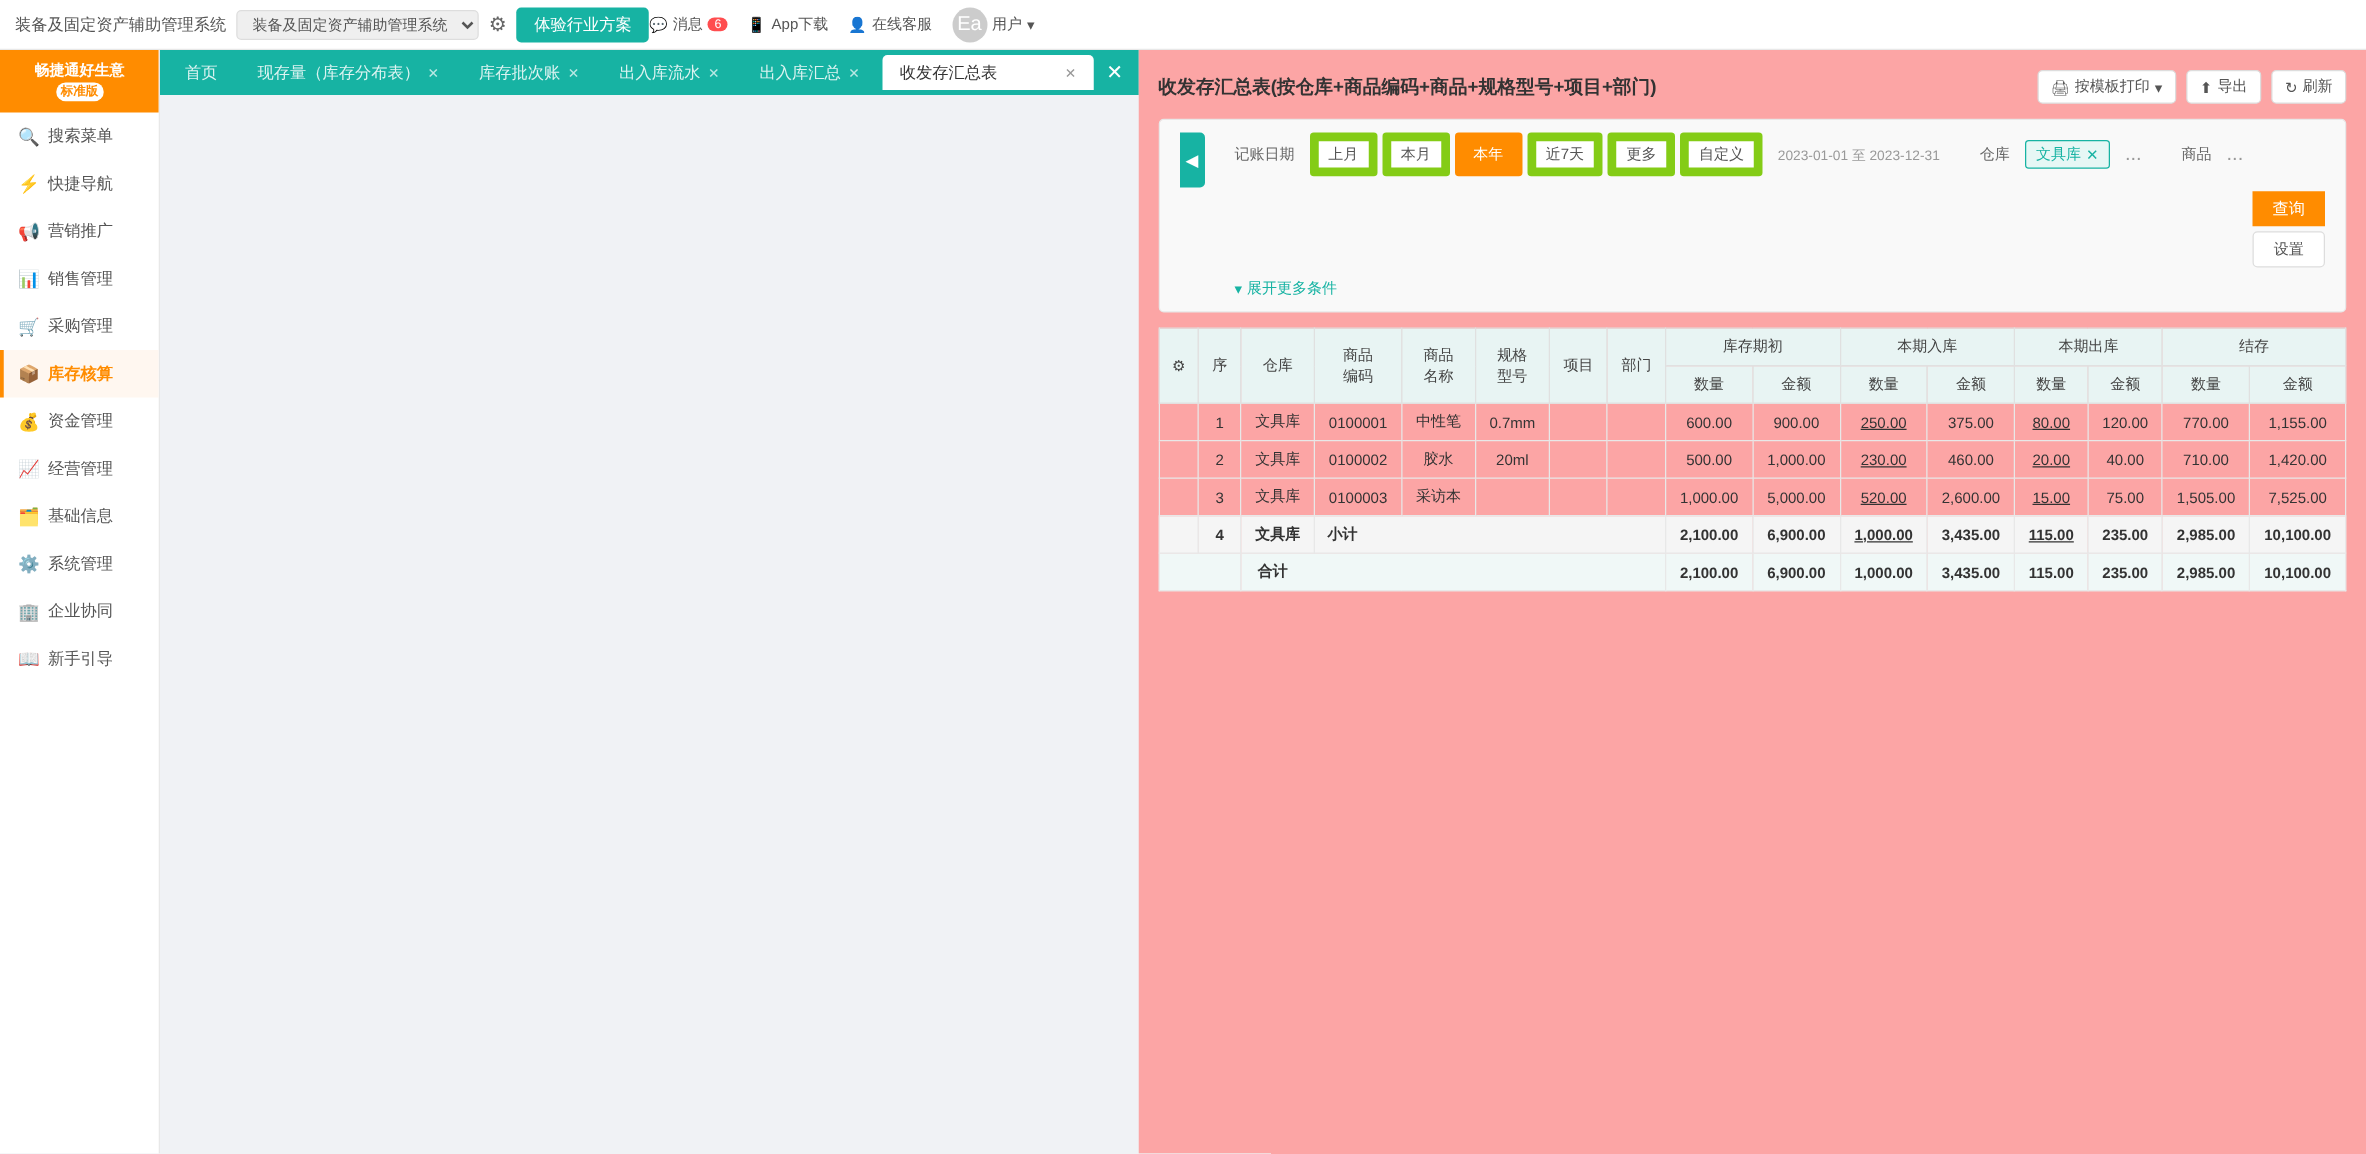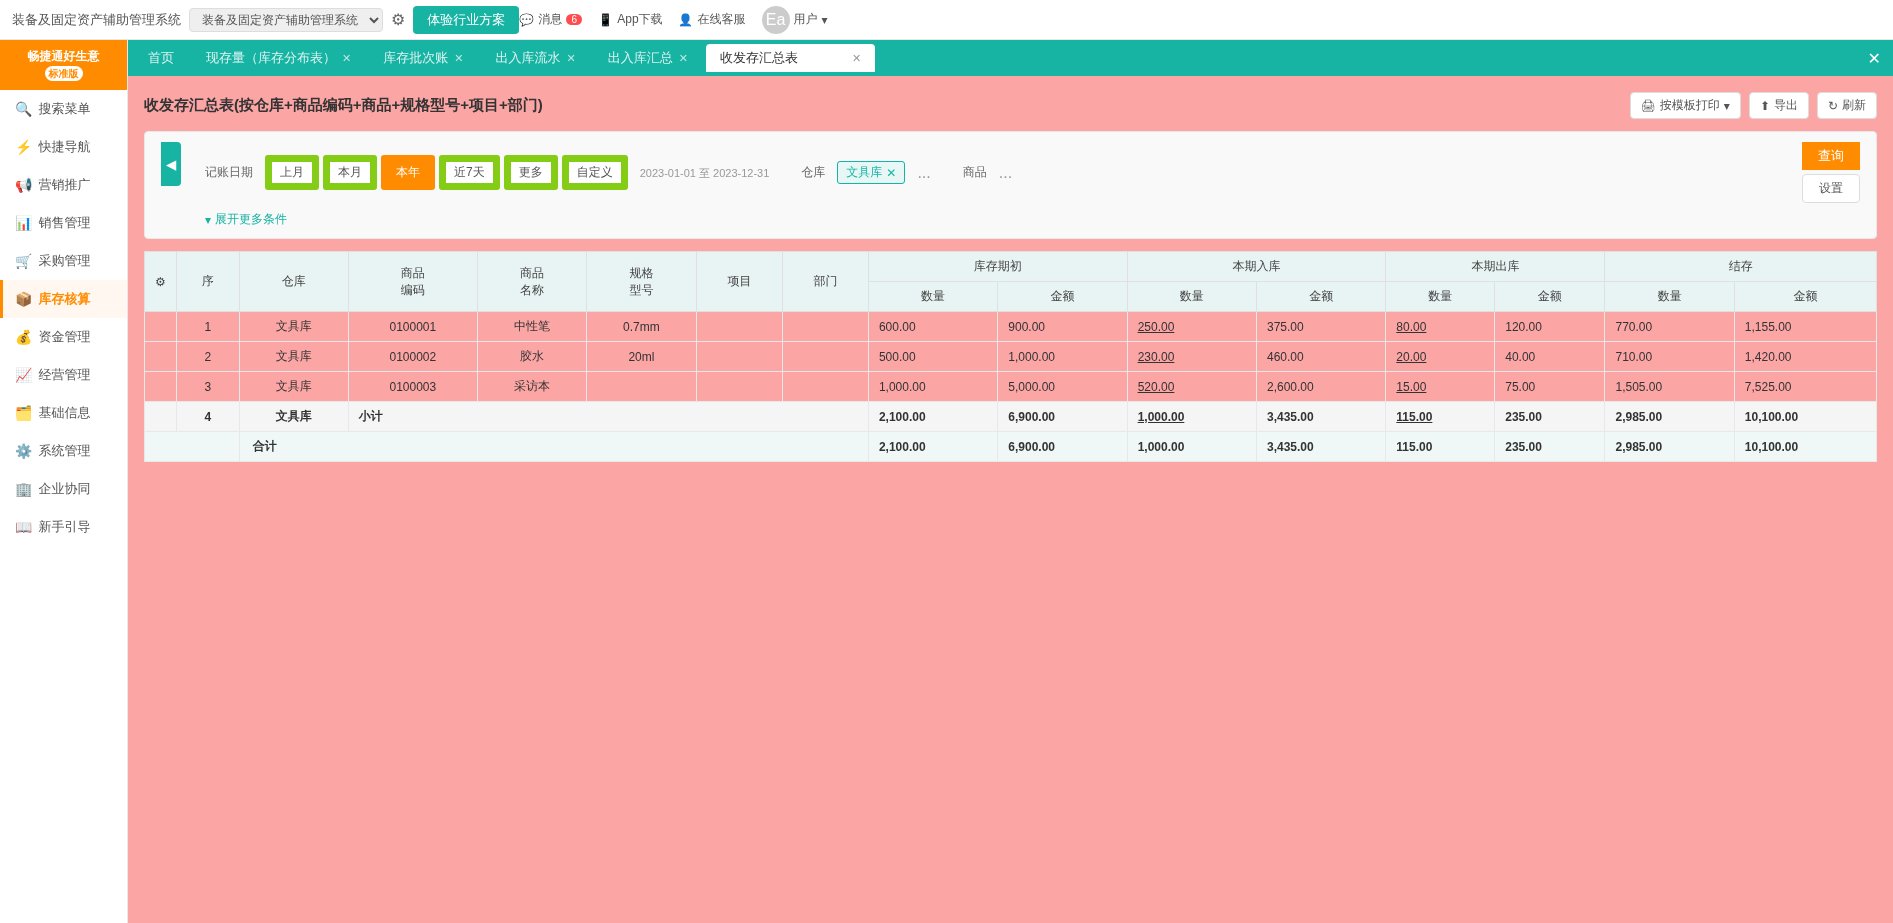--- a/index.html
+++ b/index.html
@@ -12,21 +12,21 @@
 
     
     .sidebar { width: 128px; background: #fff; border-right: 1px solid #e8e8e8; display: flex; flex-direction: column; flex-shrink: 0; overflow-y: auto; }
     .sidebar-logo { background: #ff8c00; color: #fff; padding: 8px; text-align: center; font-size: 12px; font-weight: bold; line-height: 1.3; min-height: 50px; display: flex; align-items: center; justify-content: center; flex-direction: column; }
     .sidebar-logo .badge { background: #fff; color: #ff8c00; font-size: 10px; padding: 1px 4px; border-radius: 8px; margin-top: 2px; }
     .sidebar-item { display: flex; align-items: center; padding: 10px 12px; cursor: pointer; color: #555; font-size: 13px; border-left: 3px solid transparent; }
     .sidebar-item.active { background: #fff7f0; color: #ff8c00; border-left-color: #ff8c00; font-weight: bold; }
     .sidebar-item .icon { margin-right: 6px; font-size: 14px; }
 
     
-    .content { flex: 1; display: flex; flex-direction: column; overflow: hidden; }
+    .content { flex: 1; display: flex; flex-direction: row; overflow: hidden; }
 
     
     .tab-bar { background: #17b3a3; display: flex; align-items: center; height: 36px; padding: 0 4px; flex-shrink: 0; }
     .tab { display: flex; align-items: center; padding: 0 14px; height: 28px; margin: 0 2px; border-radius: 4px 4px 0 0; cursor: pointer; font-size: 13px; color: rgba(255,255,255,0.85); background: transparent; white-space: nowrap; }
     .tab.active { background: #fff; color: #333; gap: 48px; }
     .tab .close { margin-left: 6px; font-size: 11px; color: rgba(255,255,255,0.7); cursor: pointer; }
     .tab.active .close { color: #999; }
     .tab-close-all { margin-left: auto; color: #fff; font-size: 16px; cursor: pointer; padding: 0 8px; }
 
     
@@ -49,21 +49,21 @@
     .date-range { font-size: 11px; color: #999; margin-top: 2px; }
     .filter-tag { display: flex; align-items: center; background: #e6f7f5; border: 1px solid #17b3a3; border-radius: 3px; padding: 2px 8px; font-size: 12px; color: #17b3a3; gap: 4px; }
     .filter-tag .remove { cursor: pointer; color: #17b3a3; }
     .filter-dots { color: #999; cursor: pointer; font-size: 16px; }
     .expand-btn { display: flex; align-items: center; gap: 4px; color: #17b3a3; cursor: pointer; font-size: 12px; margin-top: 8px; }
 
     
     .data-table { width: 100%; border-collapse: collapse; font-size: 12px; }
     .data-table th { background: #f0f8f7; color: #444; padding: 6px 10px; text-align: center; border: 1px solid #e0e0e0; font-weight: normal; white-space: nowrap; }
     .data-table td { padding: 6px 10px; border: 1px solid #e8e8e8; text-align: center; white-space: nowrap; }
-    .data-table .number { text-align: left; }
+    .data-table .number { text-align: center; }
     .data-table .underline { text-decoration: underline; cursor: pointer; color: #333; }
     .data-table .subtotal td { font-weight: bold; background: #f5f5f5; }
     .table-header-group th { background: #e8f4f3; }
     .settings-col { width: 30px; }
 
     
     .top-bar-left { display: flex; align-items: center; gap: 8px; }
     .top-bar-right { display: flex; align-items: center; gap: 16px; }
     .system-title { font-size: 13px; color: #555; }
     .nav-btn { display: flex; align-items: center; gap: 4px; font-size: 12px; color: #555; cursor: pointer; }

